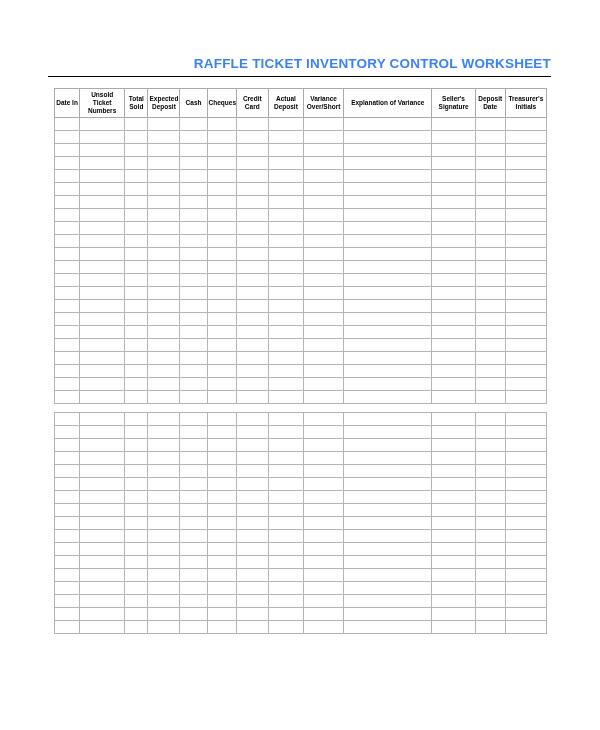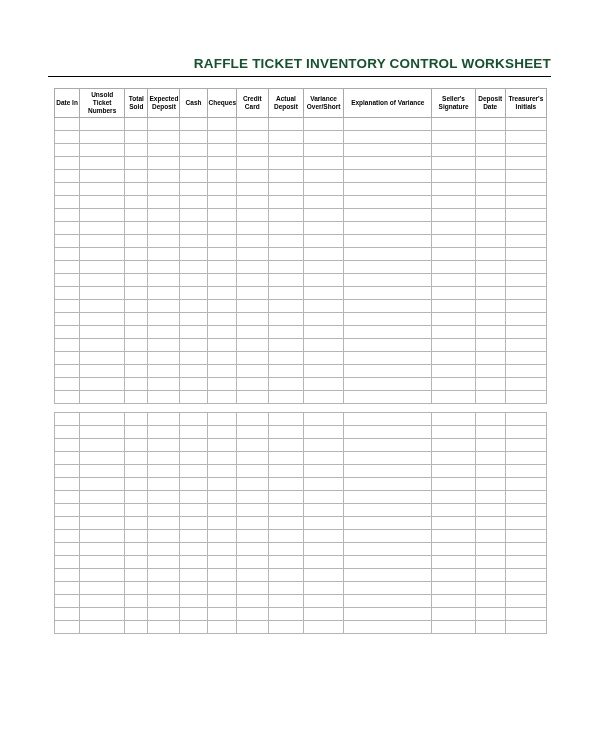--- a/index.html
+++ b/index.html
@@ -17,21 +17,21 @@
   .content {
     position: absolute;
     left: 48px;
     top: 56px;
     width: 503px;
   }
 
   .title {
     font-size: 13.5px;
     font-weight: bold;
-    color: #14532d;
+    color: #3b82f6;
     text-align: right;
     letter-spacing: 0.2px;
     padding-bottom: 5px;
     white-space: nowrap;
   }
 
   .rule {
     width: 100%;
     border-bottom: 1.8px solid #000000;
   }

